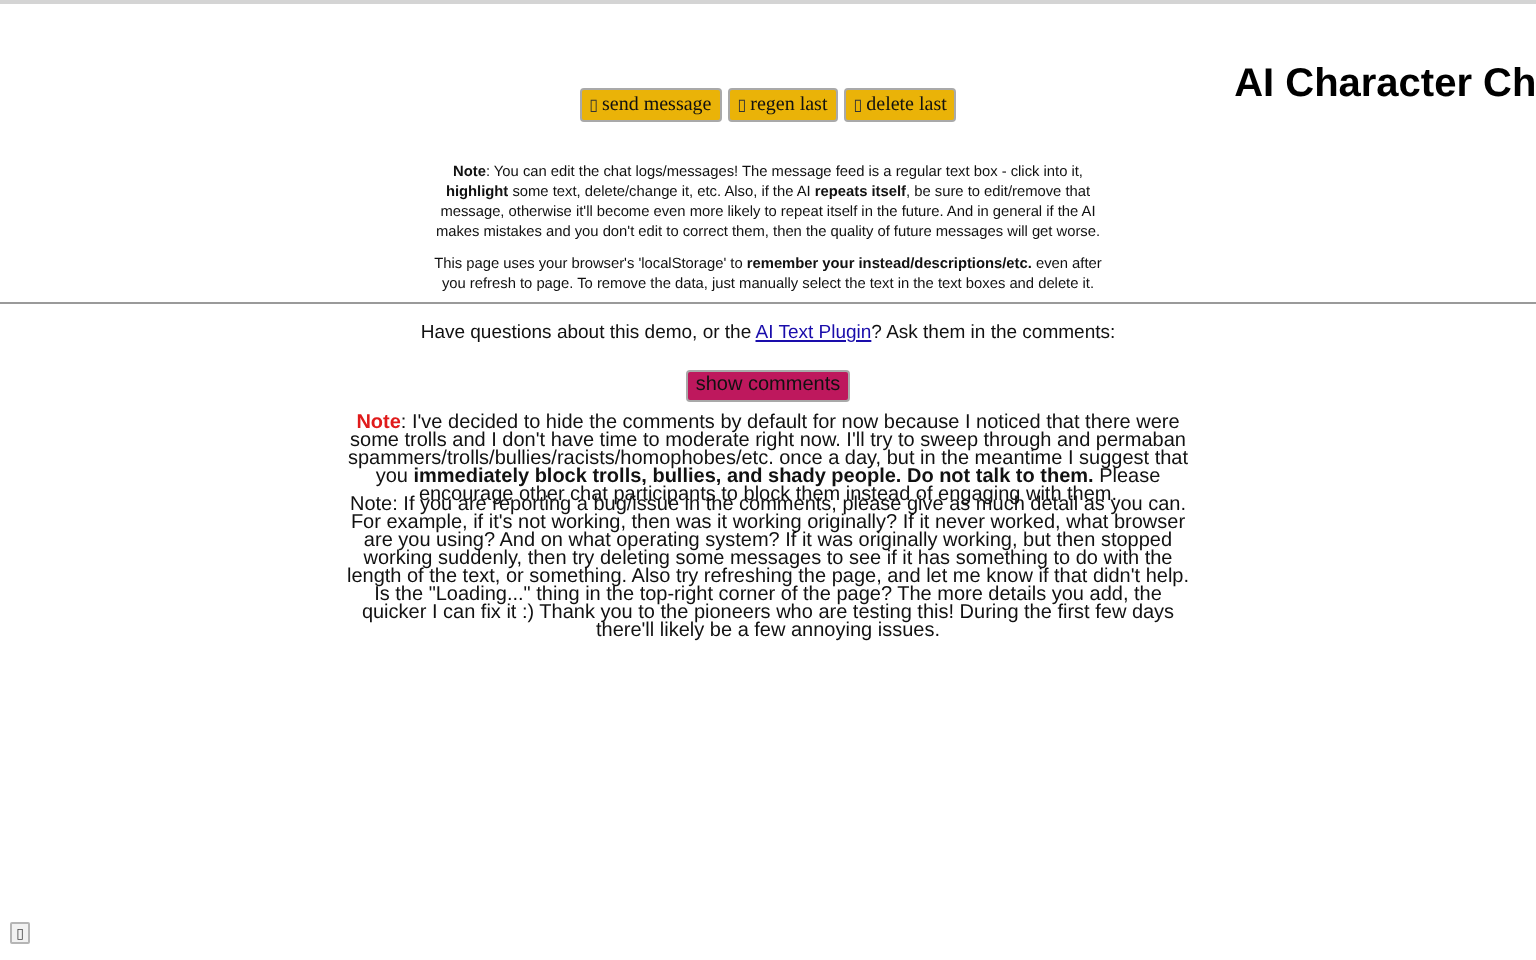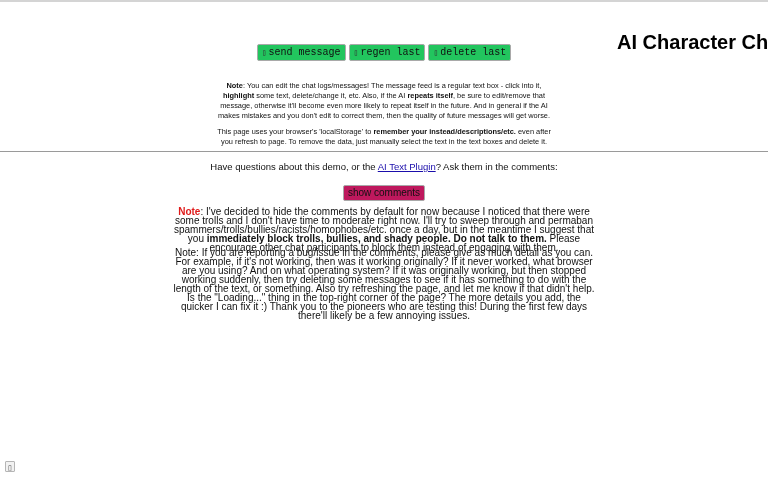--- a/index.html
+++ b/index.html
@@ -33,26 +33,26 @@
     .btn-row {
       position: absolute;
       left: 0;
       top: 44px;
       width: 768px;
       text-align: center;
       font-size: 0;
     }
     .btn {
       display: inline-block;
-      font-family: Liberation Mono, monospace;
+      font-family: Liberation Serif, serif;
       font-size: 10px;
       line-height: 13px;
       padding: 1px 4px 1px 4px;
       margin: 0 1.5px;
-      background: #22c55e;
+      background: #eab308;
       border: 1px solid #a9a9a9;
       border-radius: 2px;
       color: #111;
       cursor: pointer;
     }
     .btn .ico {
       display: inline-block;
       font-size: 8px;
       margin-right: 2px;
       color: #333;

